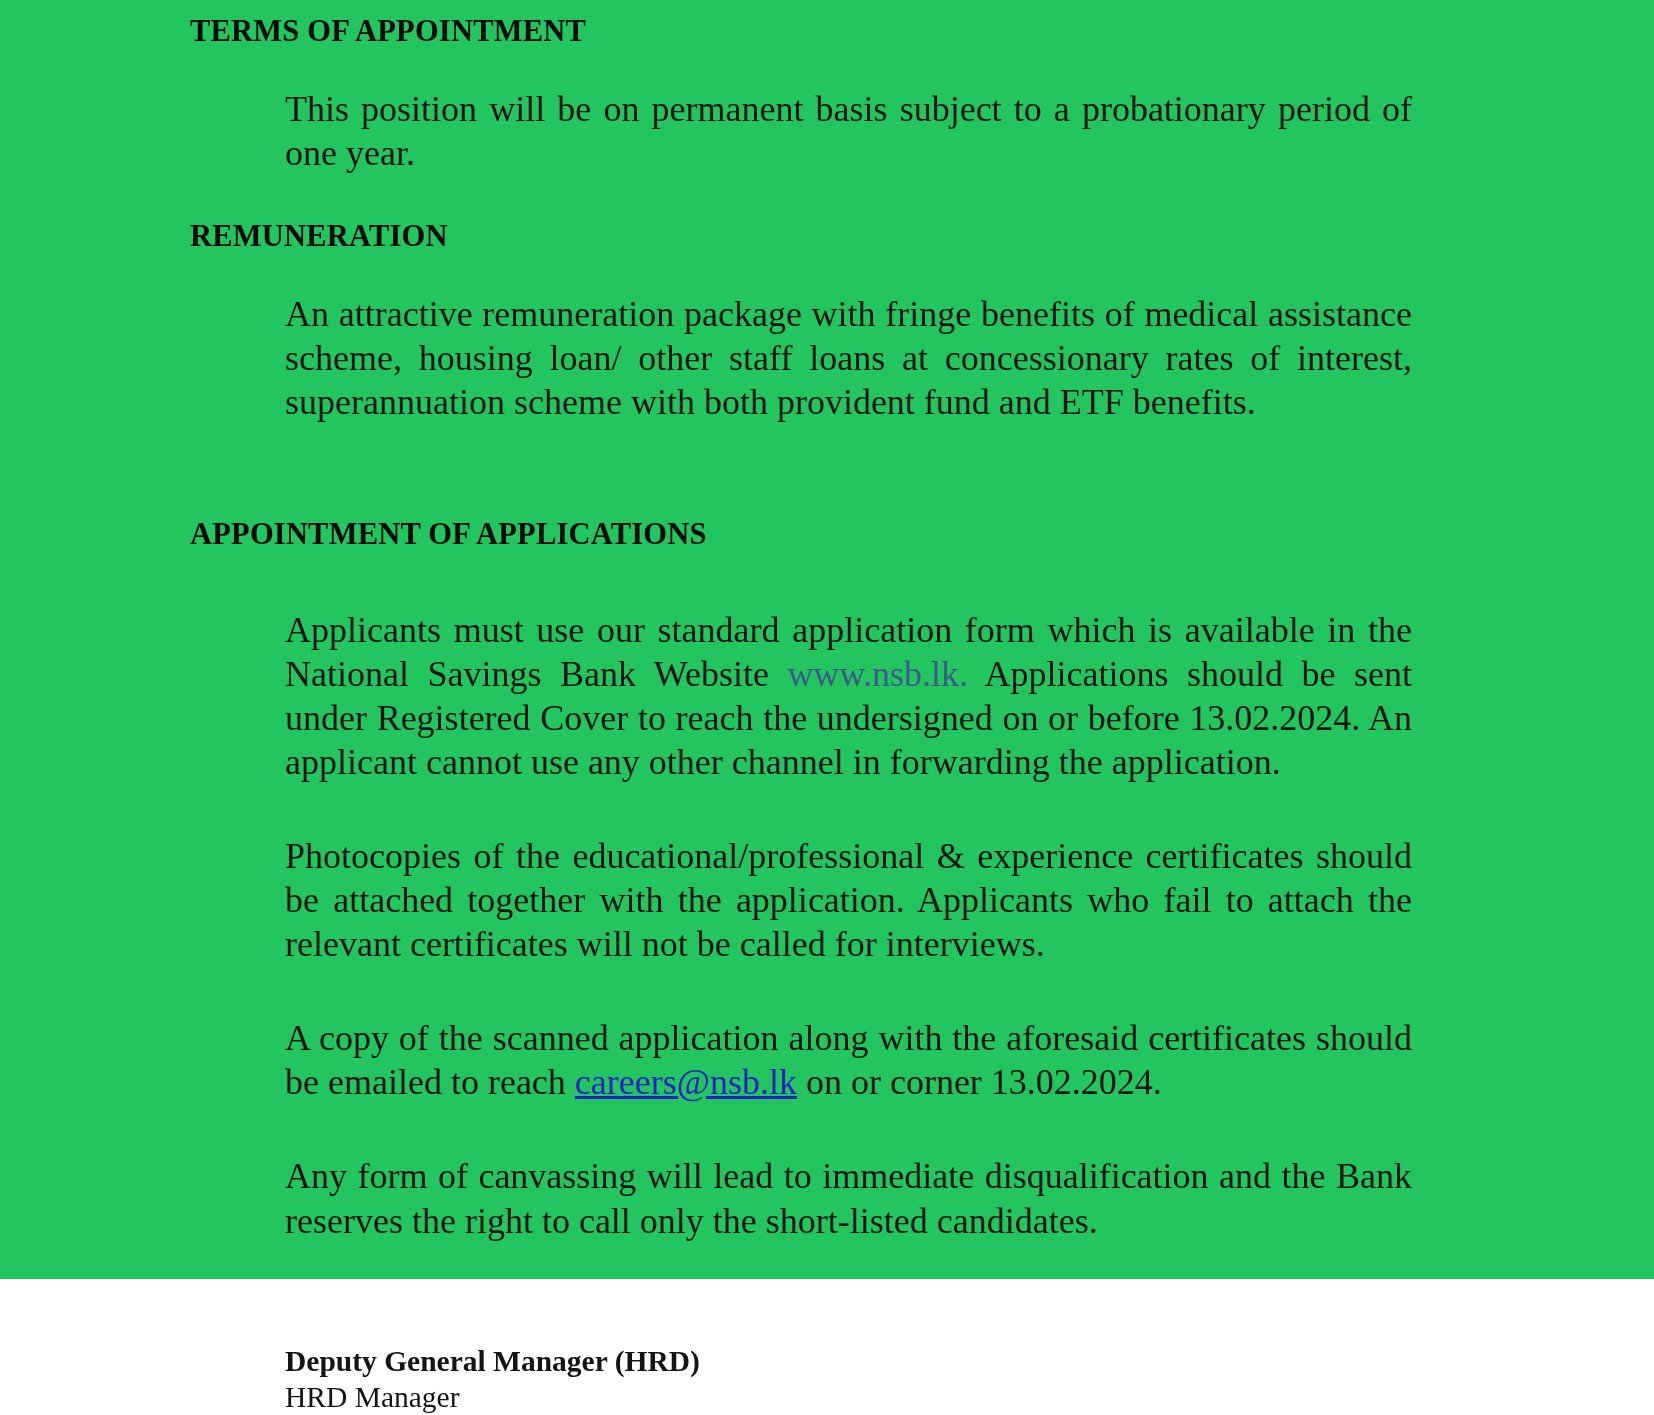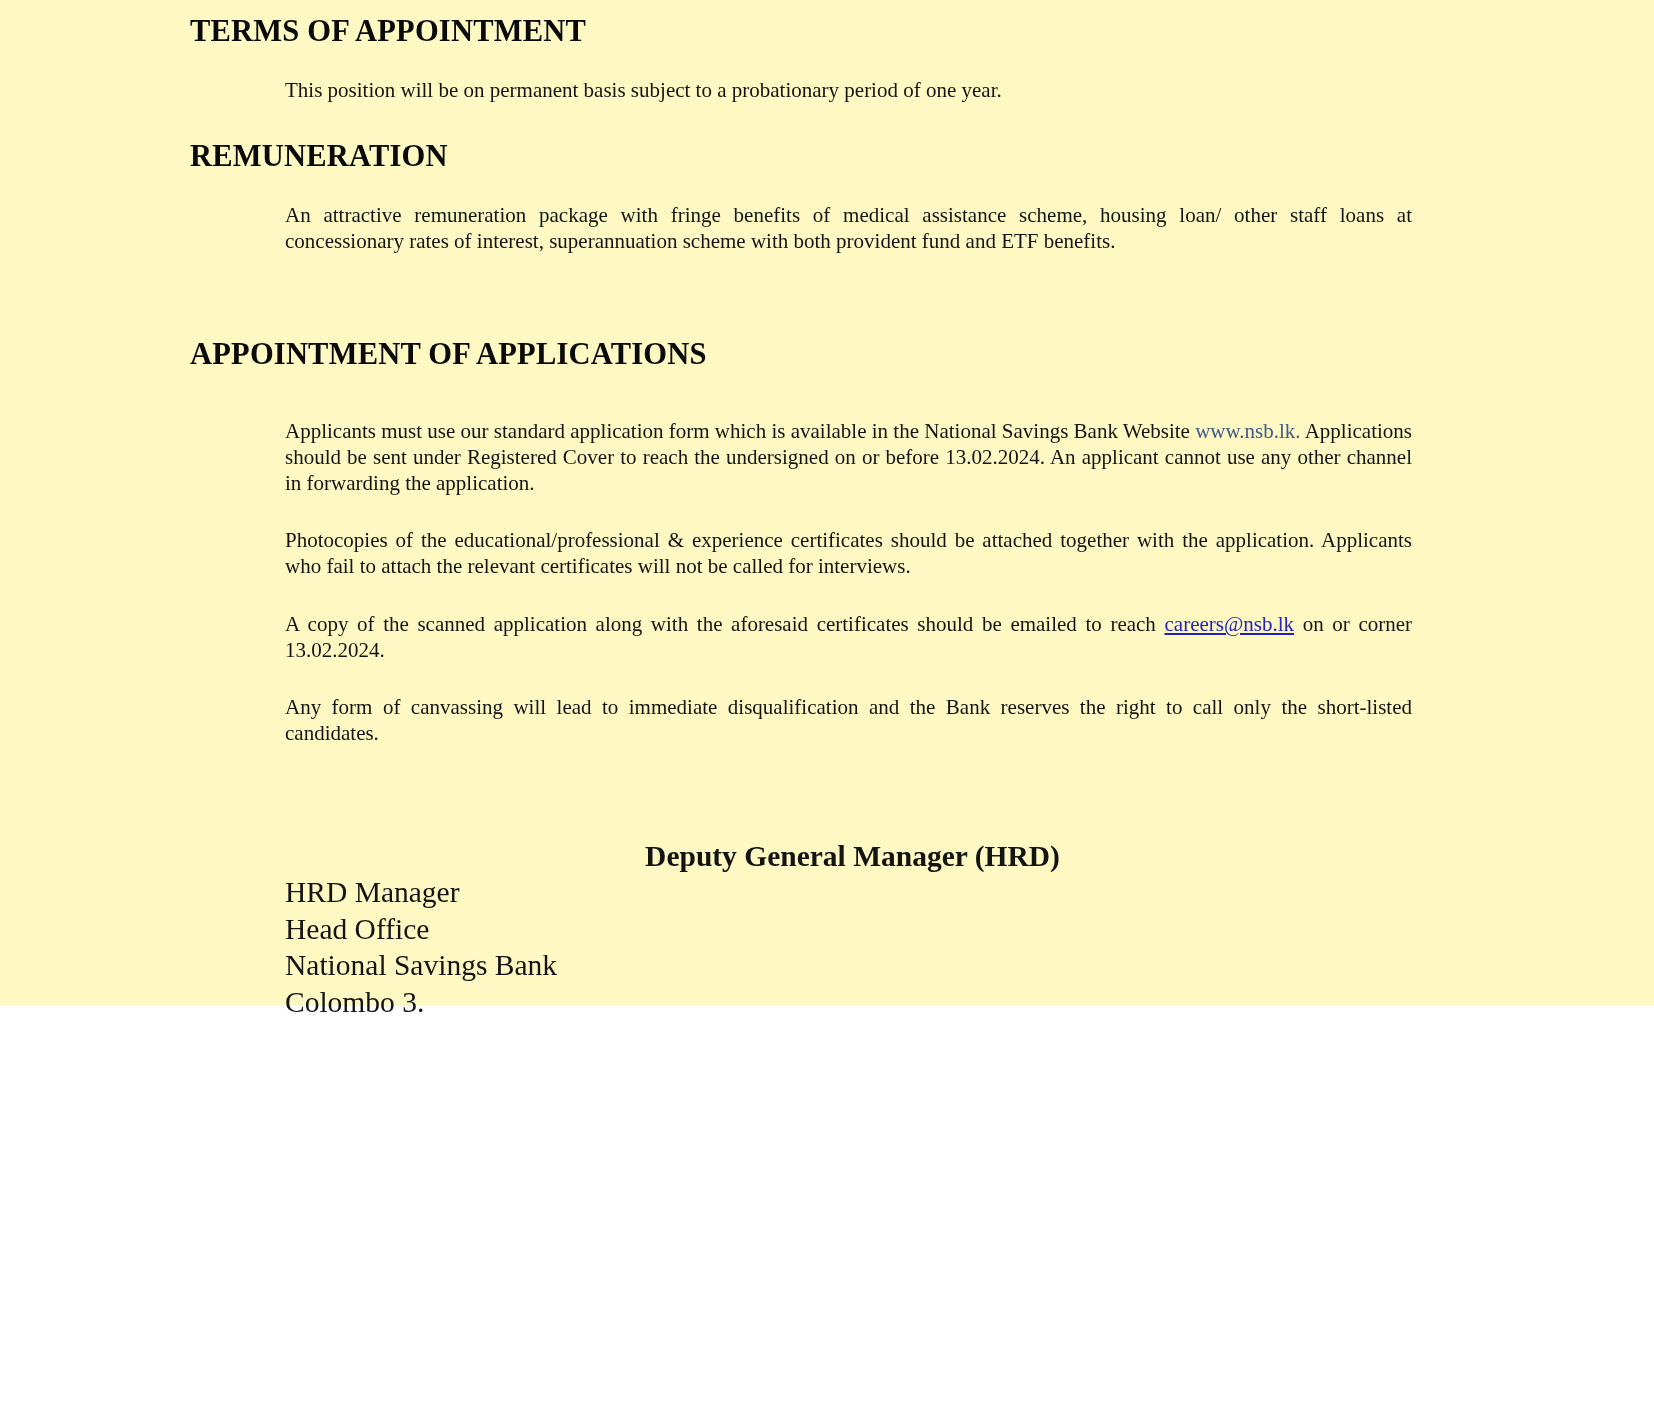--- a/index.html
+++ b/index.html
@@ -14,44 +14,44 @@
     font-family: "Liberation Serif", "DejaVu Serif", serif;
     color: #000000;
     overflow: hidden;
     position: relative;
   }
   .page {
     position: absolute;
     left: 0;
     top: 0;
     width: 1654px;
-    height: 1006px;
-    background: #fef9c3;
+    height: 1279px;
+    background: #22c55e;
   }
   .content {
     position: absolute;
     left: 190px;
     top: 12px;
     width: 1230px;
   }
   .section-heading {
     font-size: 30.5px;
     font-weight: bold;
     line-height: 1.28;
     letter-spacing: 0.2px;
     margin: 0;
     padding: 0;
     color: #0a0a0a;
   }
   .para {
-    font-size: 21px;
+    font-size: 36px;
     line-height: 1.225;
     text-align: justify;
     text-justify: inter-word;
-    margin: 1px;
+    margin: 10px;
     padding: 0;
     margin-left: 95px;
     width: 1127px;
     color: #141414;
   }
   .para.last-line-left {
     text-align-last: left;
   }
   .bold {
     font-weight: normal;
@@ -65,21 +65,20 @@
     text-decoration: underline;
   }
   .sig {
     margin-left: 95px;
     font-size: 29.5px;
     line-height: 1.24;
     color: #141414;
   }
   .sig .sig-title {
     font-weight: bold;
-    text-align: center;
   }
   .sp-a { height: 26px; }
   .sp-b { height: 32px; }
   .sp-c { height: 60px; }
   .sp-d { height: 44px; }
   .sp-e { height: 30px; }
   .sp-f { height: 80px; }
 </style>
 </head>
 <body>

